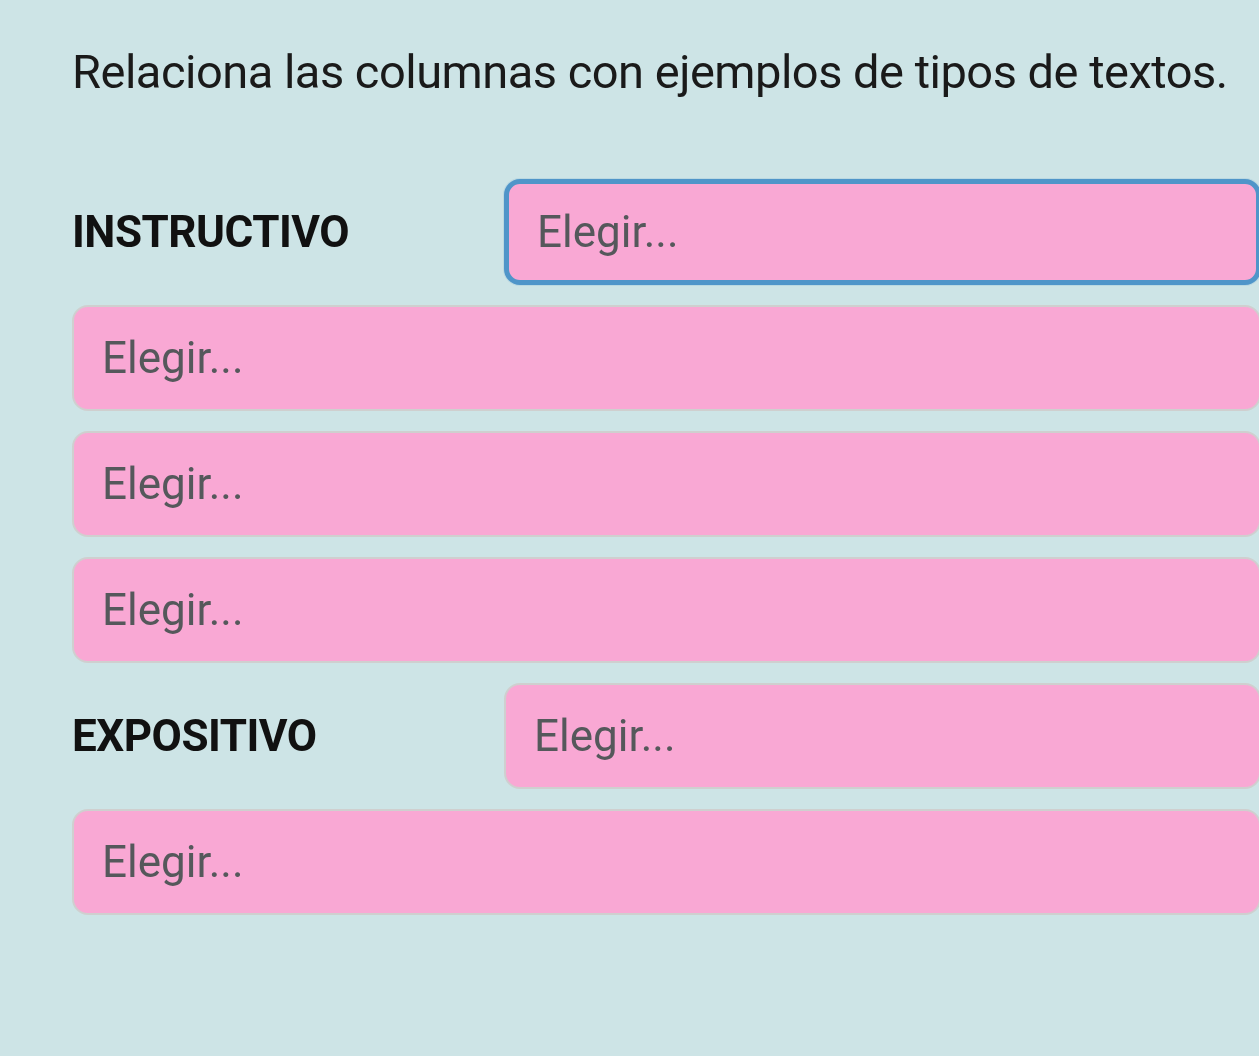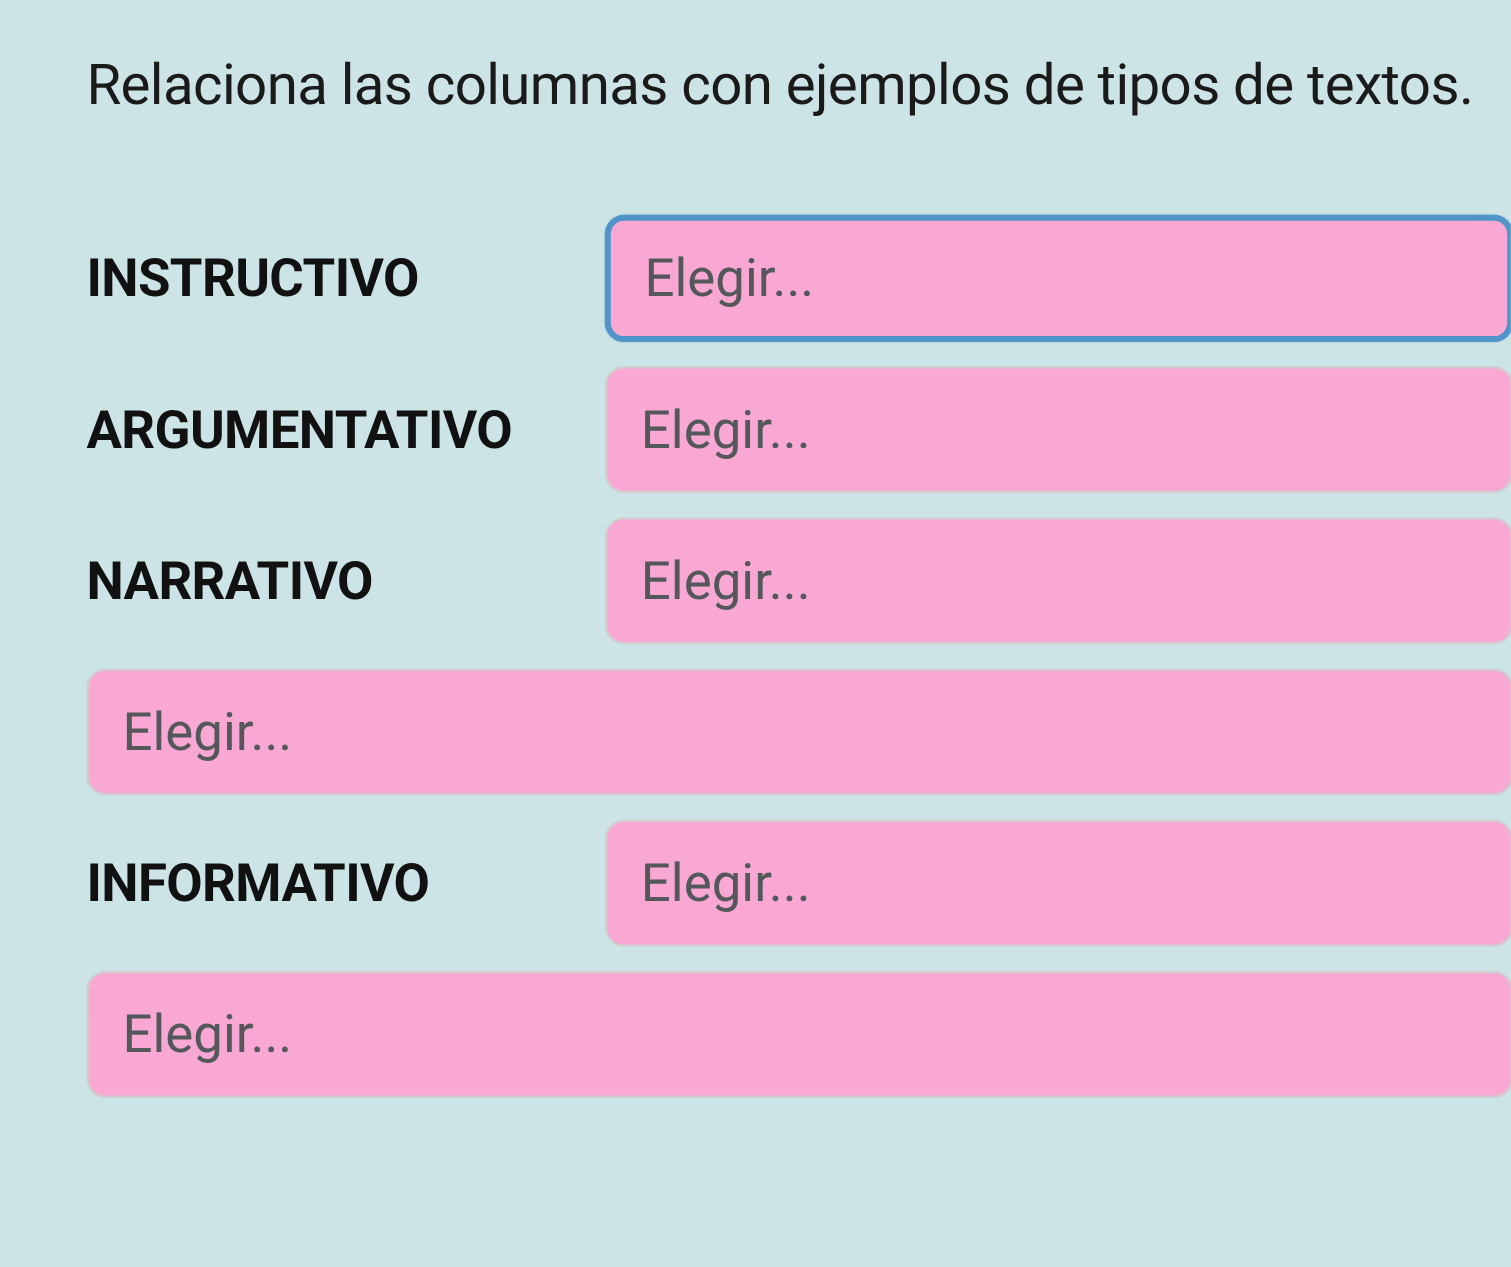--- a/index.html
+++ b/index.html
@@ -78,35 +78,33 @@
   <p class="prompt">Relaciona las columnas con ejemplos de tipos de textos.</p>
 
   <div class="rows">
 
     <div class="row">
       <div class="label">INSTRUCTIVO</div>
       <div class="select focused">Elegir...</div>
     </div>
 
     <div class="row">
-      <div class="label">ARGUMENTATIVO</div>
-      <div class="select">Elegir...</div>
-    </div>
-
-    <div class="row">
-      <div class="label">NARRATIVO</div>
       <div class="select">Elegir...</div>
     </div>
 
     <div class="row">
       <div class="select">Elegir...</div>
     </div>
 
     <div class="row">
-      <div class="label">INFORMATIVO</div>
+      <div class="select">Elegir...</div>
+    </div>
+
+    <div class="row">
+      <div class="label">EXPOSITIVO</div>
       <div class="select">Elegir...</div>
     </div>
 
     <div class="row">
       <div class="select">Elegir...</div>
     </div>
 
   </div>
 </div>
 

